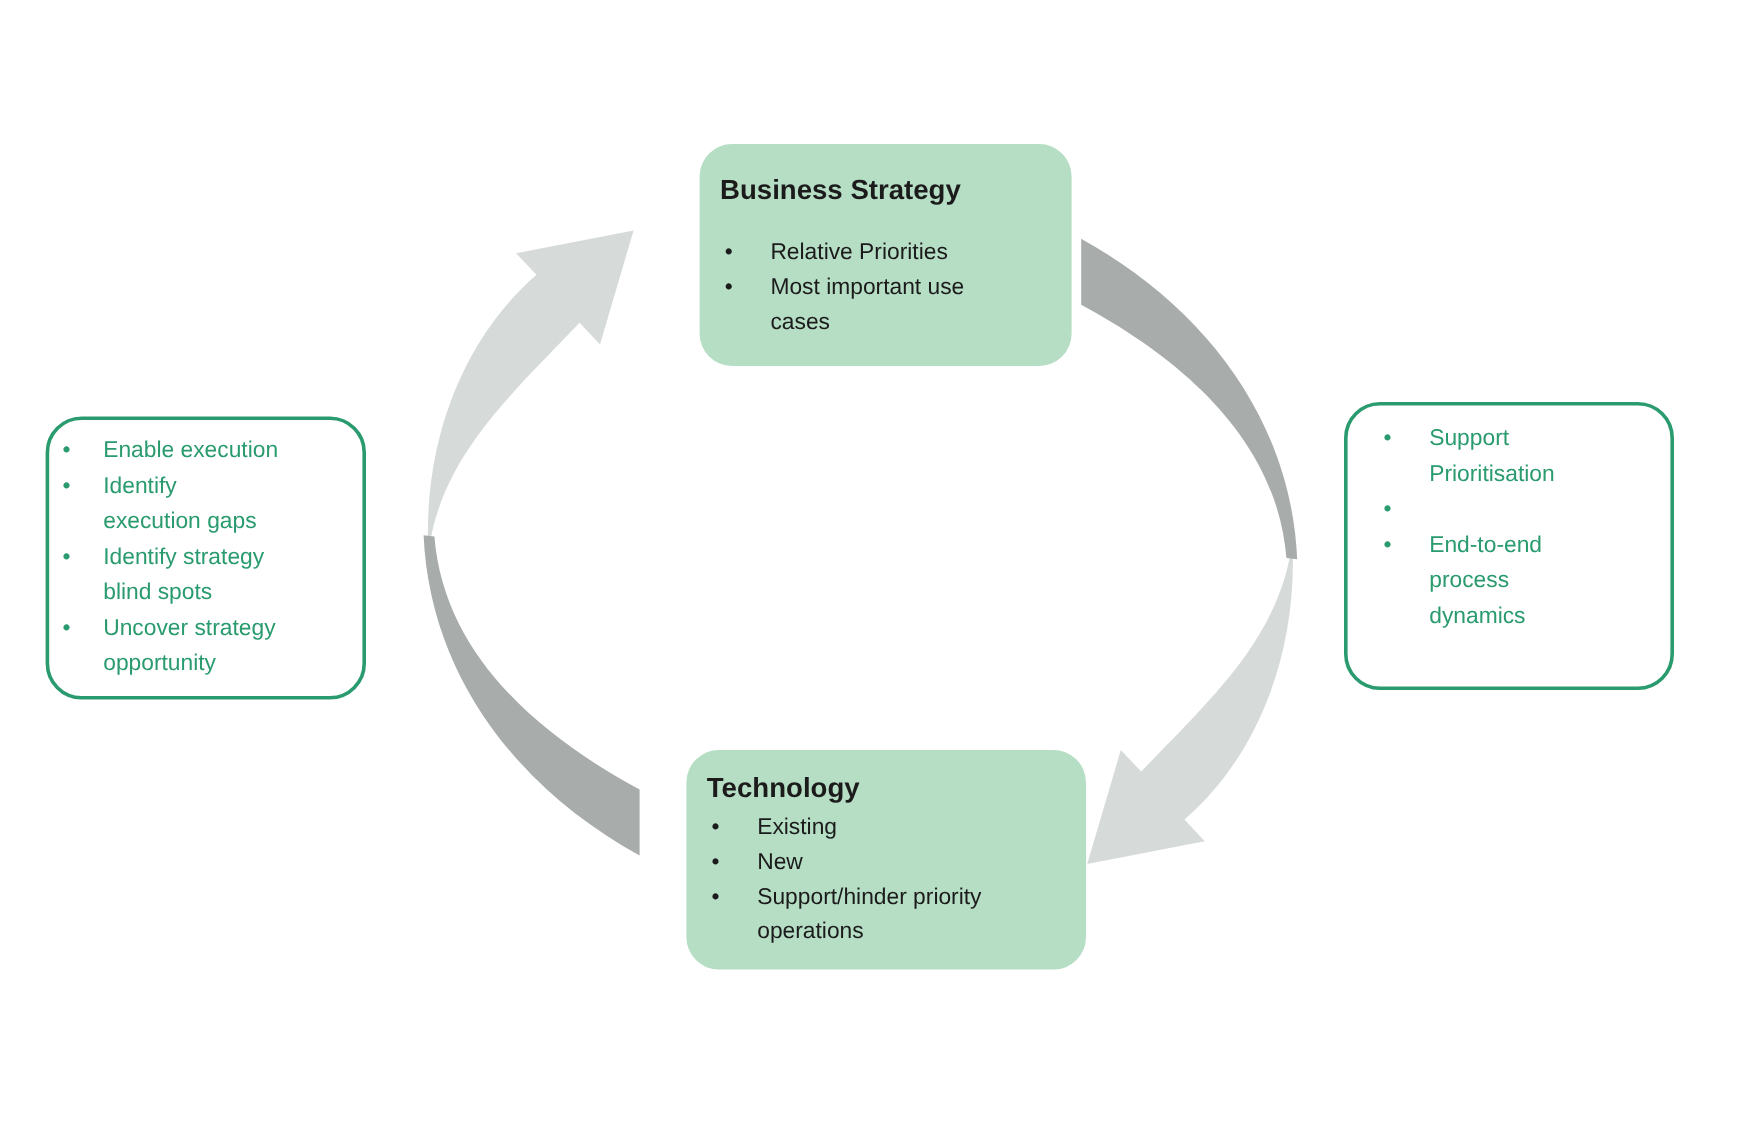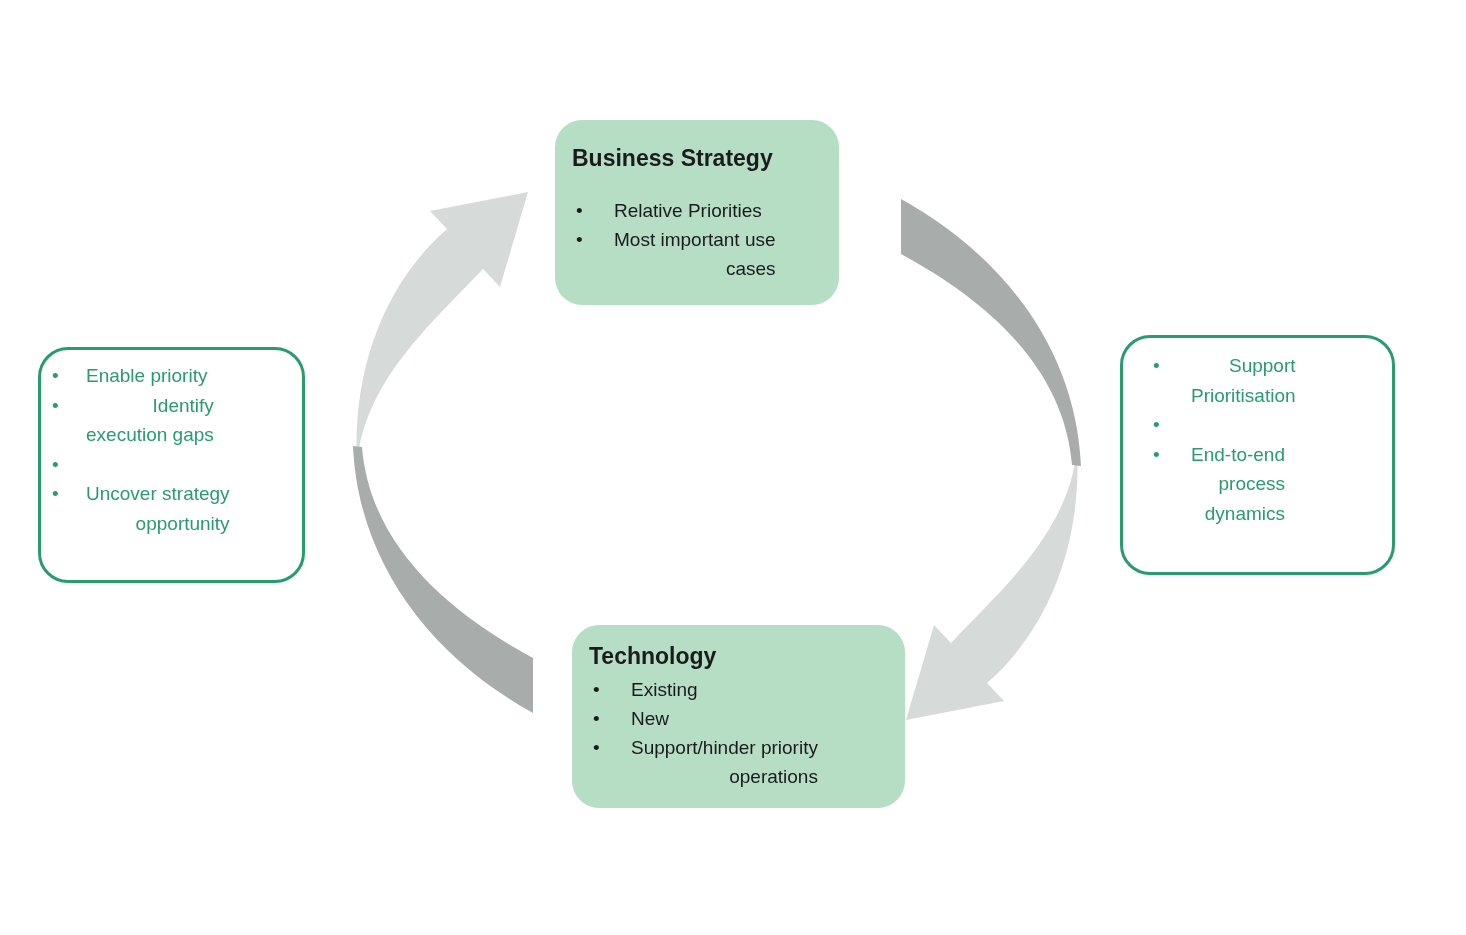--- a/index.html
+++ b/index.html
@@ -49,23 +49,23 @@
   .green-box li {
     display: flex;
     font-size: 19px;
     line-height: 29px;
   }
   .green-box .dot {
     width: 38px;
     padding-left: 21px;
     flex: 0 0 auto;
   }
-  .li-text { white-space: pre-line; text-align: right; }
+  .li-text { white-space: pre-line; }
 
-  #business-strategy-box { left: 555px; top: 120px; width: 284px; height: 185px; }
+  #business-strategy-box { left: 583px; top: 120px; width: 310px; height: 185px; }
   #technology-box        { left: 572px; top: 625px; width: 333px; height: 183px; }
 
   .panel {
     position: absolute;
     background: #ffffff;
     border: 3px solid var(--green, #2a9b6e);
     border-radius: 30px;
     color: var(--green, #2a9b6e);
     box-sizing: border-box;
   }
@@ -137,29 +137,31 @@
         <span class="li-text">Support/hinder priority
 operations</span>
       </li>
     </ul>
   </section>
 
   <section class="panel" id="left-panel">
     <ul>
       <li>
         <span class="dot">•</span>
-        <span class="li-text">Enable priority</span>
+        <span class="li-text">Enable execution</span>
       </li>
       <li>
         <span class="dot">•</span>
         <span class="li-text">Identify
 execution gaps</span>
       </li>
       <li>
         <span class="dot">•</span>
+        <span class="li-text">Identify strategy
+blind spots</span>
       </li>
       <li>
         <span class="dot">•</span>
         <span class="li-text">Uncover strategy
 opportunity</span>
       </li>
     </ul>
   </section>
 
   <section class="panel" id="right-panel">

